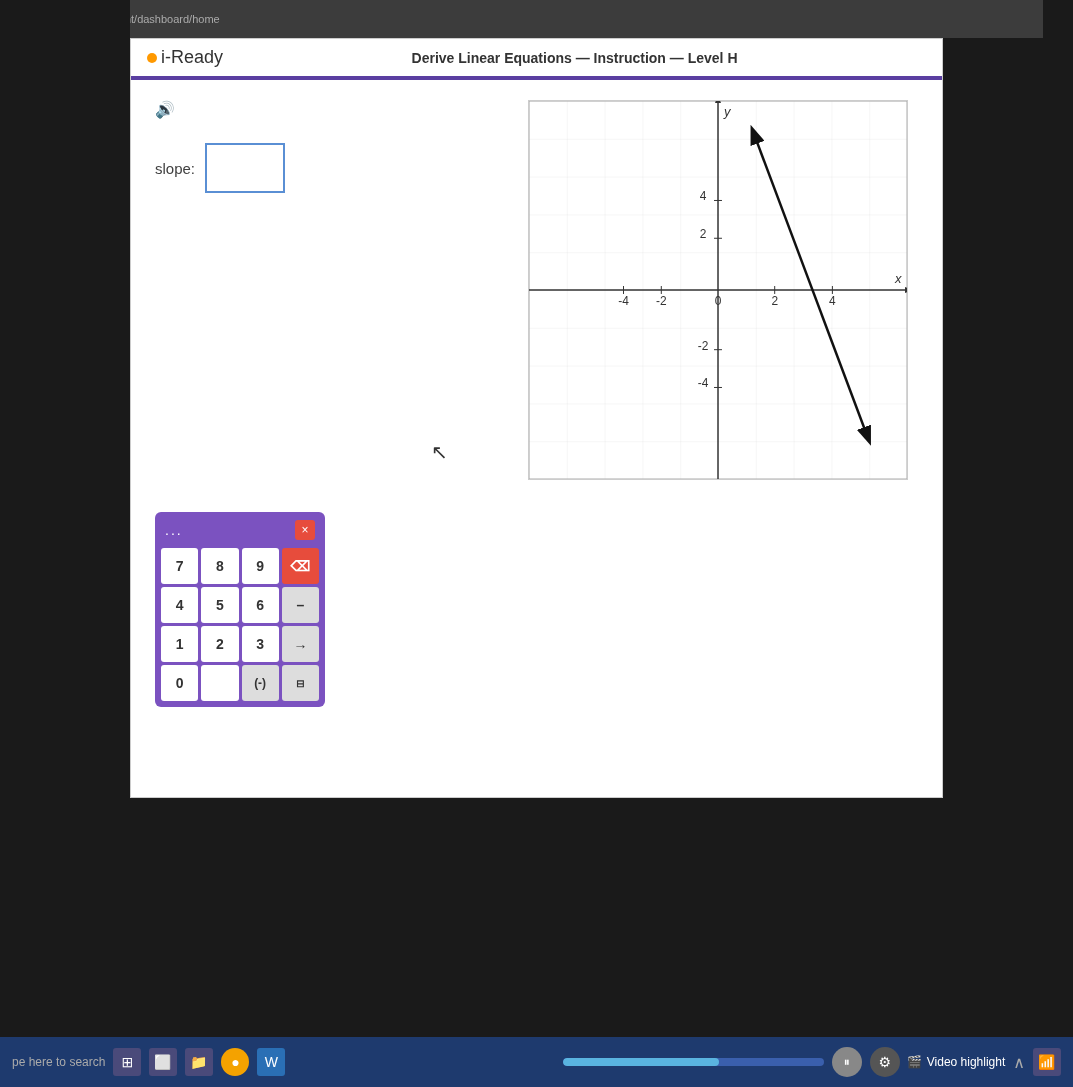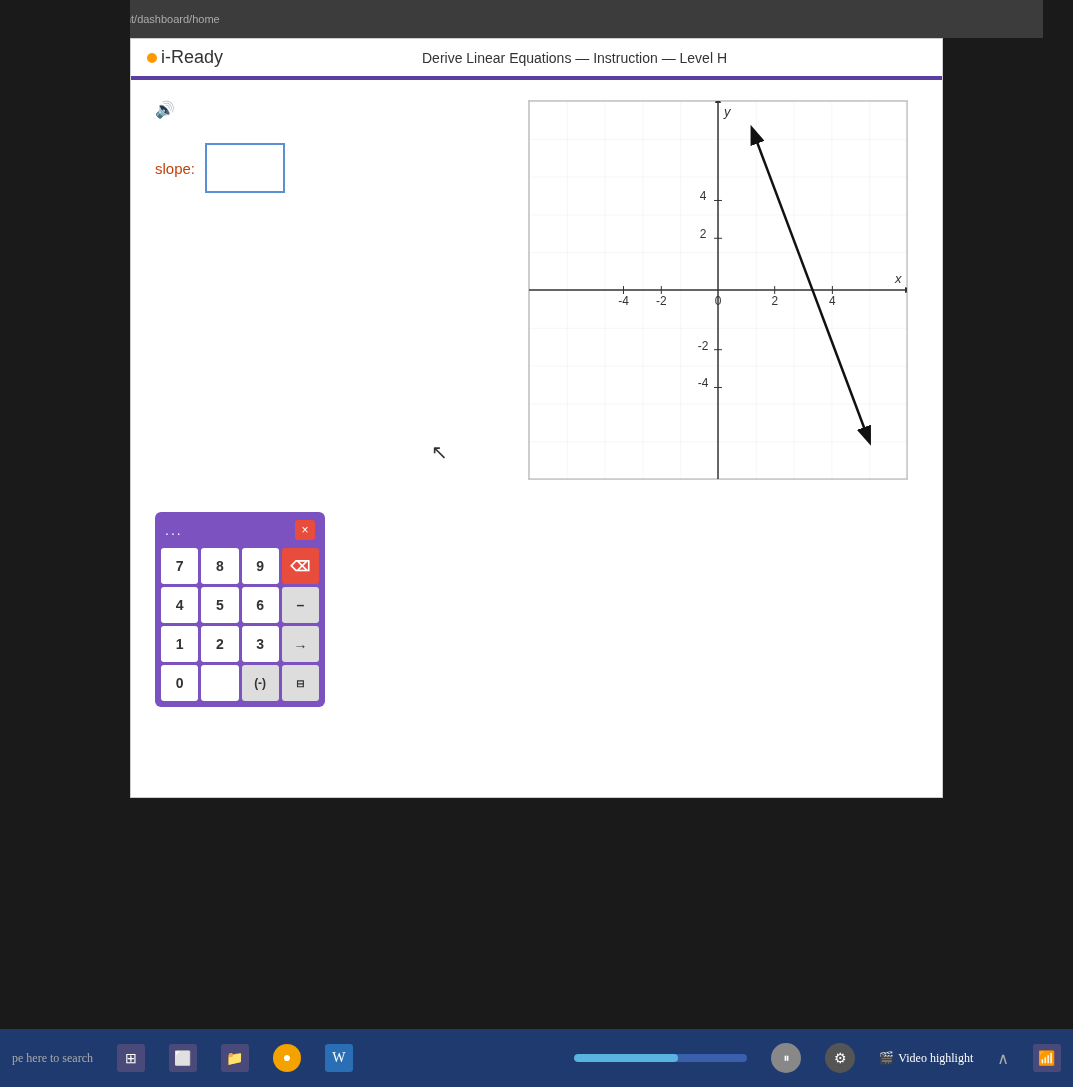--- a/index.html
+++ b/index.html
@@ -51,21 +51,21 @@
       width: 10px;
       height: 10px;
       background: #f90;
       border-radius: 50%;
     }
     .page-title {
       flex: 1;
       text-align: center;
       font-size: 14px;
       color: #333;
-      font-weight: normal;
+      font-weight: bold;
     }
 
     
     .content-area {
       flex: 1;
       display: flex;
       flex-direction: row;
       padding: 20px 24px;
       gap: 30px;
       background: #fff;
@@ -94,21 +94,21 @@
     }
 
     .slope-input-row {
       display: flex;
       align-items: center;
       gap: 10px;
       margin-top: 8px;
     }
     .slope-label {
       font-size: 15px;
-      color: #c2410c;
+      color: #404040;
     }
     .slope-input {
       width: 80px;
       height: 50px;
       border: 2px solid #5a8fd4;
       background: #fff;
       outline: none;
       font-size: 16px;
       text-align: center;
     }
@@ -203,27 +203,26 @@
       width: 100%;
       height: 100%;
     }
 
     
     .taskbar {
       position: absolute;
       bottom: 0;
       left: 0;
       right: 0;
-      height: 58px;
+      height: 50px;
       background: #1e3a6e;
       display: flex;
       align-items: center;
       padding: 0 12px;
-      gap: 24px;
-      font-family: Liberation Serif, serif;
+      gap: 8px;
     }
     .taskbar-search {
       color: #aaa;
       font-size: 12px;
     }
     .taskbar-icon {
       width: 28px;
       height: 28px;
       background: #4a4a7a;
       border-radius: 3px;

